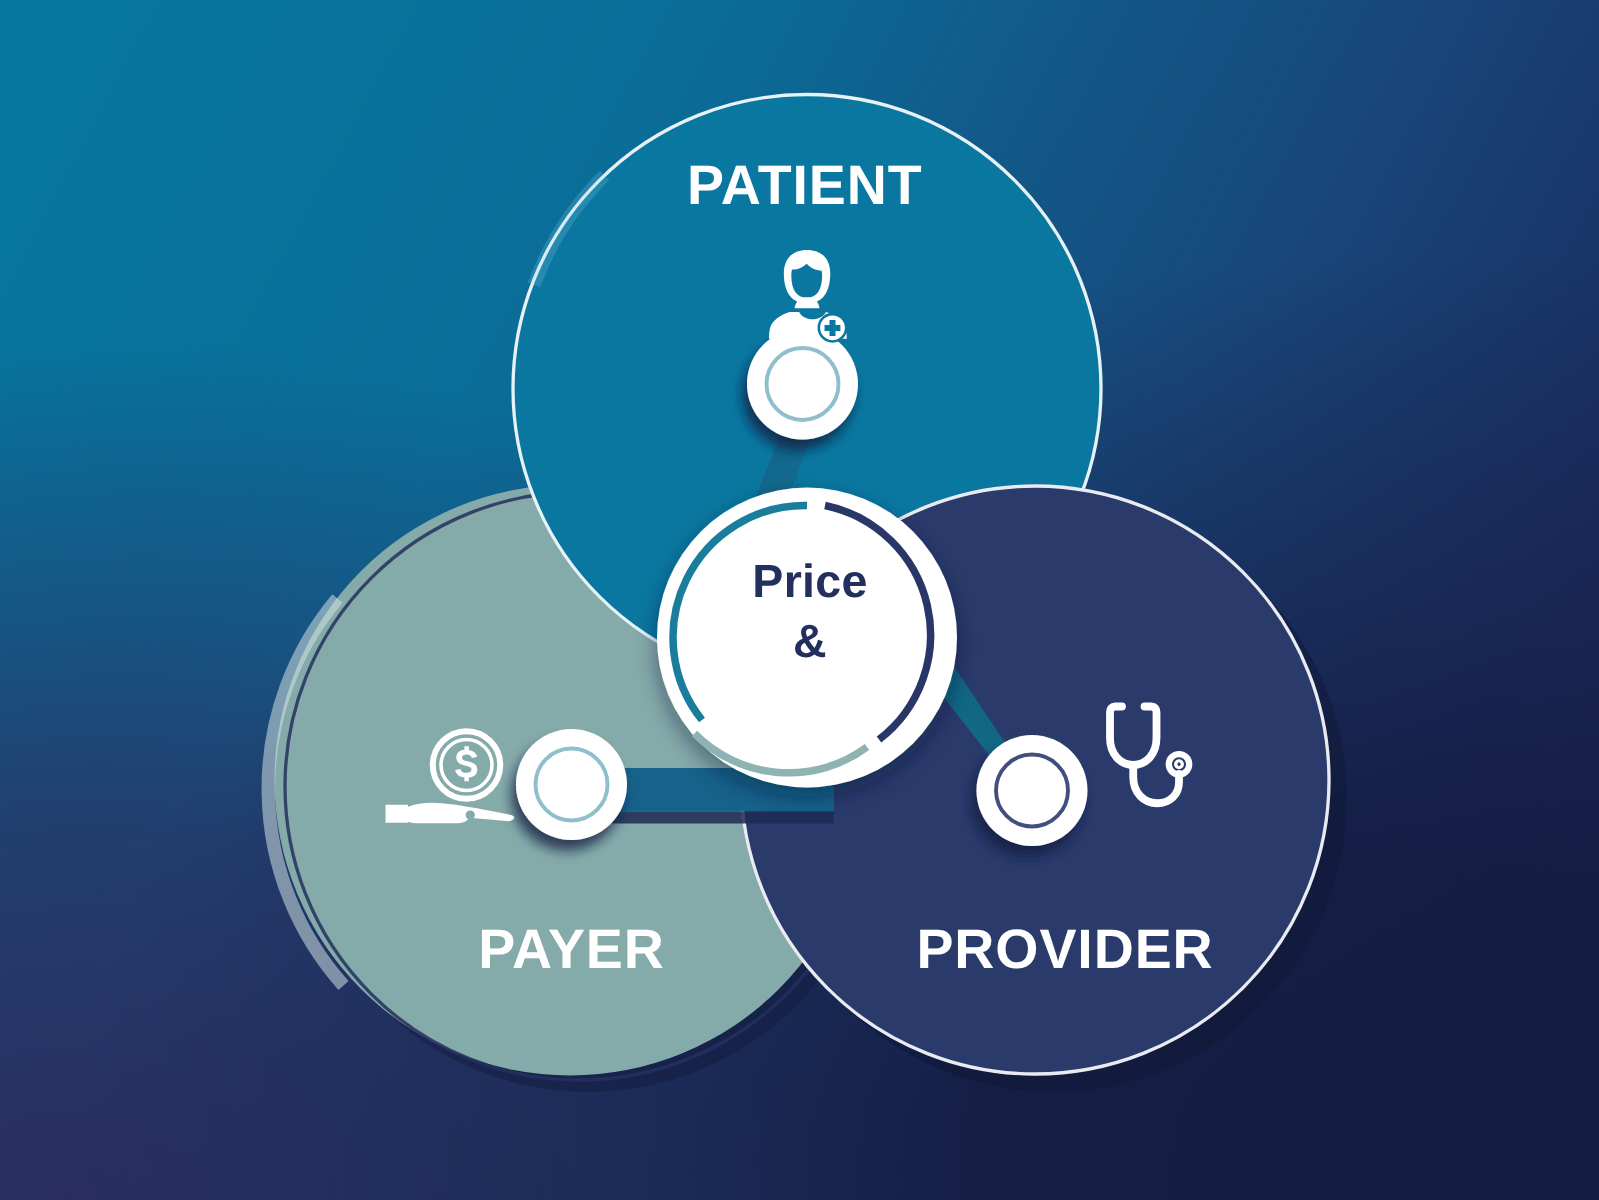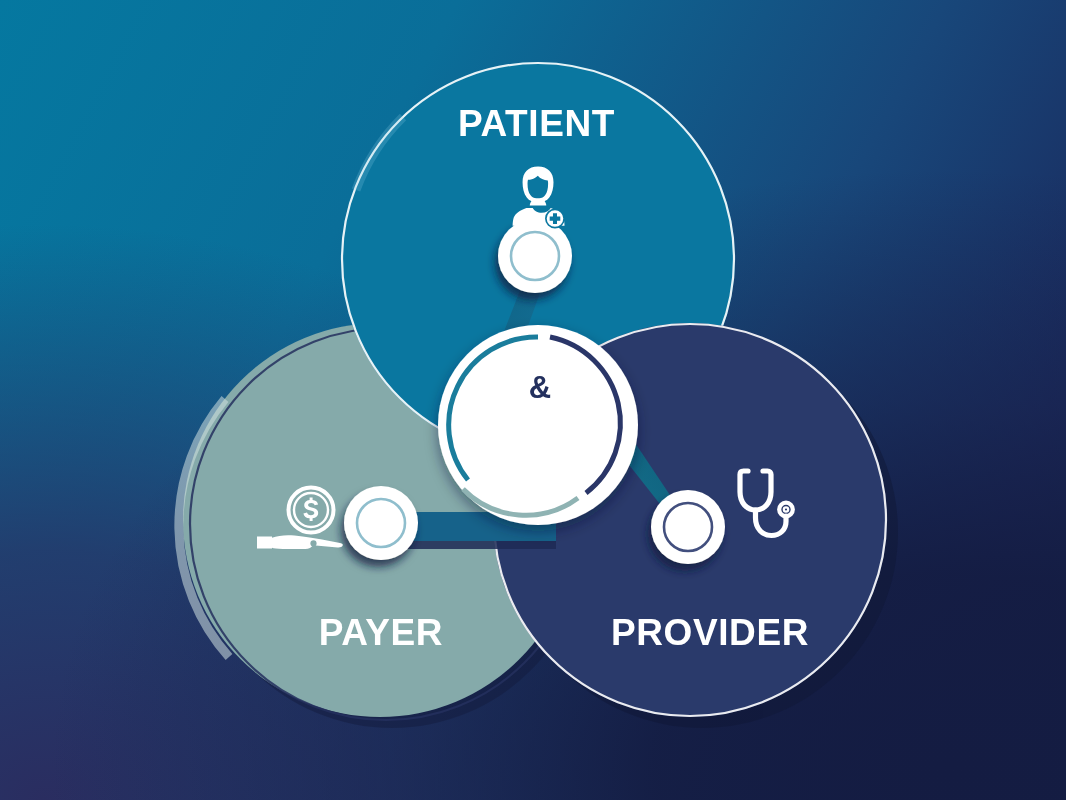--- a/index.html
+++ b/index.html
@@ -204,16 +204,17 @@
     </g>
   </svg>
 
   <div class="venn-label" id="label-patient">PATIENT</div>
 
   <div class="venn-label" id="label-provider">PROVIDER</div>
 
   <div class="venn-label" id="label-payer">PAYER</div>
 
   <div id="center-text">
+    <div>Price</div>
     <div>&amp;</div>
   </div>
 
 </div>
 
 </body></html>

